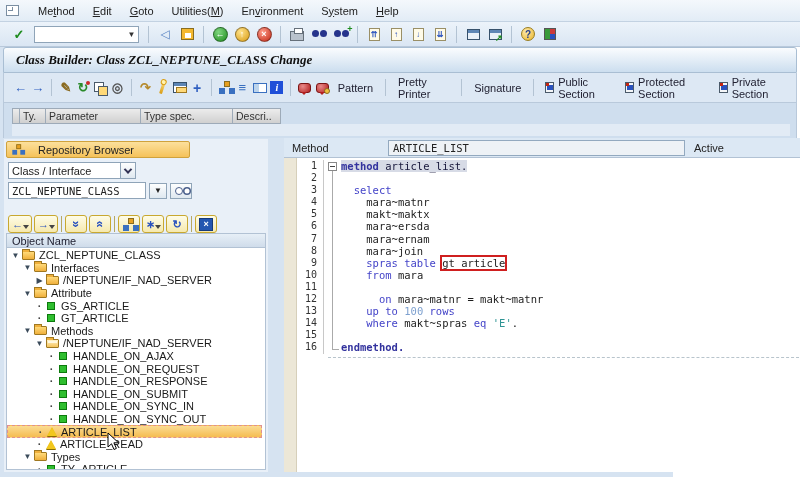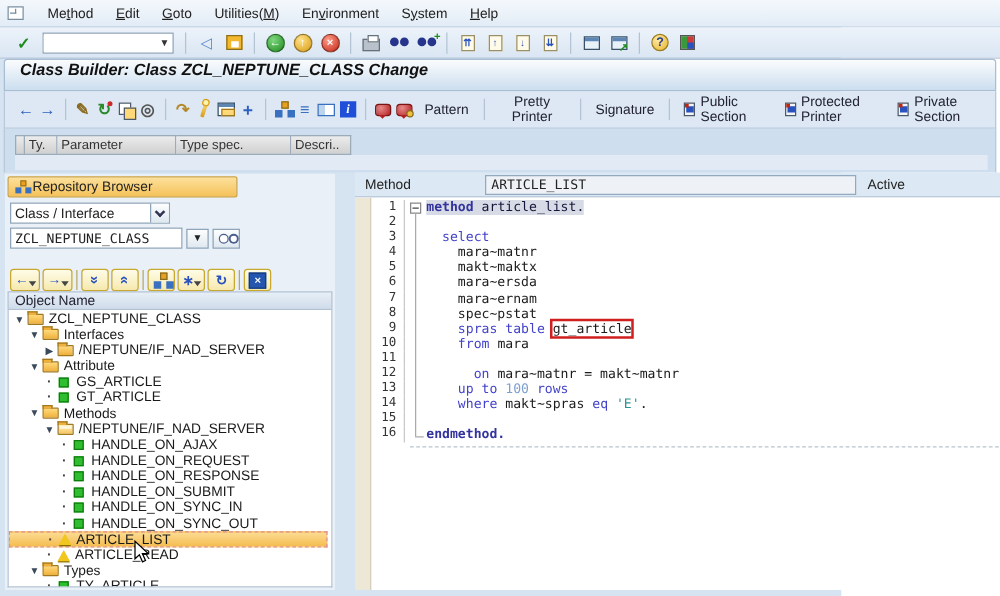--- a/index.html
+++ b/index.html
@@ -50,30 +50,30 @@
   .winic.short::after { content:"↗"; position:absolute; right:-2px; bottom:-4px; color:#1e8c1e; font-size:9px; font-weight:bold; }
   .helpic { width:14px; height:14px; border-radius:50%; background:radial-gradient(circle at 35% 30%,#ffe9a8,#e8b52a);
     border:1px solid #9a7d1f; color:#27418c; font-weight:bold; font-size:10px; display:flex; align-items:center; justify-content:center; }
   .custic { width:12px; height:12px; border:1px solid #555;
     background:linear-gradient(90deg,#3a9a3a 0 50%,#cc3a3a 50% 100%); position:relative; }
   .custic::after { content:""; position:absolute; right:0; bottom:0; width:5px; height:5px; background:#2a52be; }
 
   
   .titlebar { position:absolute; left:3px; top:47px; width:794px; height:26px;
     background:linear-gradient(#fafcfe,#ccdeef); border:1px solid #a9bed3; border-radius:3px 3px 0 0;
-    display:flex; padding-left:12px; }
+    display:flex; align-items:center; padding-left:12px;font-family:Liberation Serif, serif; }
   .title { font-size:13px; font-weight:bold; font-style:italic; color:#111; }
 
   
   .appbar { position:absolute; left:3px; top:73px; width:794px; height:30px;
     background:#dde8f4; border:1px solid #b9c9db; border-top:none;
     display:flex; align-items:center; padding-left:8px; }
   .aico { width:19px; height:19px; margin:0 1px; display:flex; align-items:center; justify-content:center;
     color:#2f5fc0; font-weight:bold; font-size:13px; }
-  .txtbtn { padding:2px 7px; color:#223;text-align:center; }
+  .txtbtn { padding:2px 7px; color:#223; }
   .secbtn { display:flex; align-items:center; padding:2px 6px; color:#223; }
   .secic { width:11px; height:11px; background:#f4f6f8; border:1px solid #4a5a6a; position:relative; margin-right:4px; }
   .secic::before { content:""; position:absolute; left:1px; top:2px; width:6px; height:5px; background:#2a52be; }
   .secic::after { content:""; position:absolute; left:0; top:0; width:3px; height:3px; background:#c22613; }
   .pencil { color:#8a6a20; font-size:13px; }
   .refr { color:#2a8a2a; font-size:13px; position:relative; }
   .refr::after { content:""; position:absolute; right:-1px; top:1px; width:4px; height:4px; border-radius:50%; background:#cc2a2a; }
   .cpy { width:12px; height:12px; position:relative; }
   .cpy::before { content:""; position:absolute; left:0; top:0; width:8px; height:8px; border:1px solid #4a5a6a; background:#fff; }
   .cpy::after { content:""; position:absolute; left:4px; top:4px; width:8px; height:8px; border:1px solid #4a5a6a; background:#ffd978; }
@@ -104,21 +104,21 @@
   .phead { position:absolute; left:8px; top:5px; display:flex; height:16px; }
   .pcell { background:linear-gradient(#ececec,#d0d0d0); border:1px solid #9daab8; border-left:none;
     font-size:10.5px; color:#333; padding:1px 3px; overflow:hidden; white-space:nowrap; }
   .pcell:first-child { border-left:1px solid #9daab8; }
   .pbody { position:absolute; left:8px; top:21px; right:6px; height:12px; background:#e2ebf5; }
 
   
   .sidebar { position:absolute; left:4px; top:139px; width:264px; height:333px; background:#e9f0f8; }
   .repo-header { position:absolute; left:2px; top:2px; width:184px; height:17px;
     background:linear-gradient(#fce09c,#f5c25a); border:1px solid #cfa23d; border-radius:2px;
-    display:flex; align-items:center; padding-left:4px; color:#222; }
+    display:flex; align-items:center; padding-left:4px; color:#222;gap:12px; }
   .repo-header .hier { transform:scale(.8); margin-right:2px; }
   .combo { position:absolute; left:4px; top:23px; width:128px; height:17px; background:#fff;
     border:1px solid #8fa4b8; display:flex; align-items:center; }
   .combo .val { flex:1; padding-left:3px; }
   .combo-btn { width:15px; height:15px; border-left:1px solid #8fa4b8; background:linear-gradient(#fdfefe,#dfe8f0);
     display:flex; align-items:center; justify-content:center; }
   .chev { width:6px; height:6px; border-right:2px solid #335; border-bottom:2px solid #335; transform:rotate(45deg) translate(-1px,-1px); }
   .objrow { position:absolute; left:4px; top:43px; height:17px; display:flex; align-items:center; }
   .objfield { width:138px; height:17px; background:#fff; border:1px solid #8fa4b8; font-family:"DejaVu Sans Mono",monospace;
     font-size:10.5px; padding-left:3px; display:flex; align-items:center; }
@@ -323,21 +323,21 @@
       <span class="txtbtn">Pretty Printer</span>
       <span class="sep"></span>
       <span class="txtbtn">Signature</span>
       <span class="sep"></span>
       <span class="secbtn">
         <span class="secic"></span>
         <span>Public Section</span>
       </span>
       <span class="secbtn">
         <span class="secic"></span>
-        <span>Protected Printer</span>
+        <span>Protected Section</span>
       </span>
       <span class="secbtn">
         <span class="secic"></span>
         <span>Private Section</span>
       </span>
     </div>
 
   <div class="paramzone">
     <div class="phead" id="phead">
         <span class="pcell" style="width: 8px;"></span>
@@ -527,21 +527,21 @@
             <span class="ctext"><span class="i">    mara~ersda</span></span>
           </div>
           <div class="crow">
             <span class="lnum">7</span>
             <span class="cfold"></span>
             <span class="ctext"><span class="i">    mara~ernam</span></span>
           </div>
           <div class="crow">
             <span class="lnum">8</span>
             <span class="cfold"></span>
-            <span class="ctext"><span class="i">    spec~pstat</span></span>
+            <span class="ctext"><span class="i">    mara~join</span></span>
           </div>
           <div class="crow">
             <span class="lnum">9</span>
             <span class="cfold"></span>
             <span class="ctext"><span class="i">    </span><span class="k">spras table</span><span class="i"> </span><span class="i boxed">gt_article</span></span>
           </div>
           <div class="crow">
             <span class="lnum">10</span>
             <span class="cfold"></span>
             <span class="ctext"><span class="i">    </span><span class="k">from</span><span class="i"> mara</span></span>

